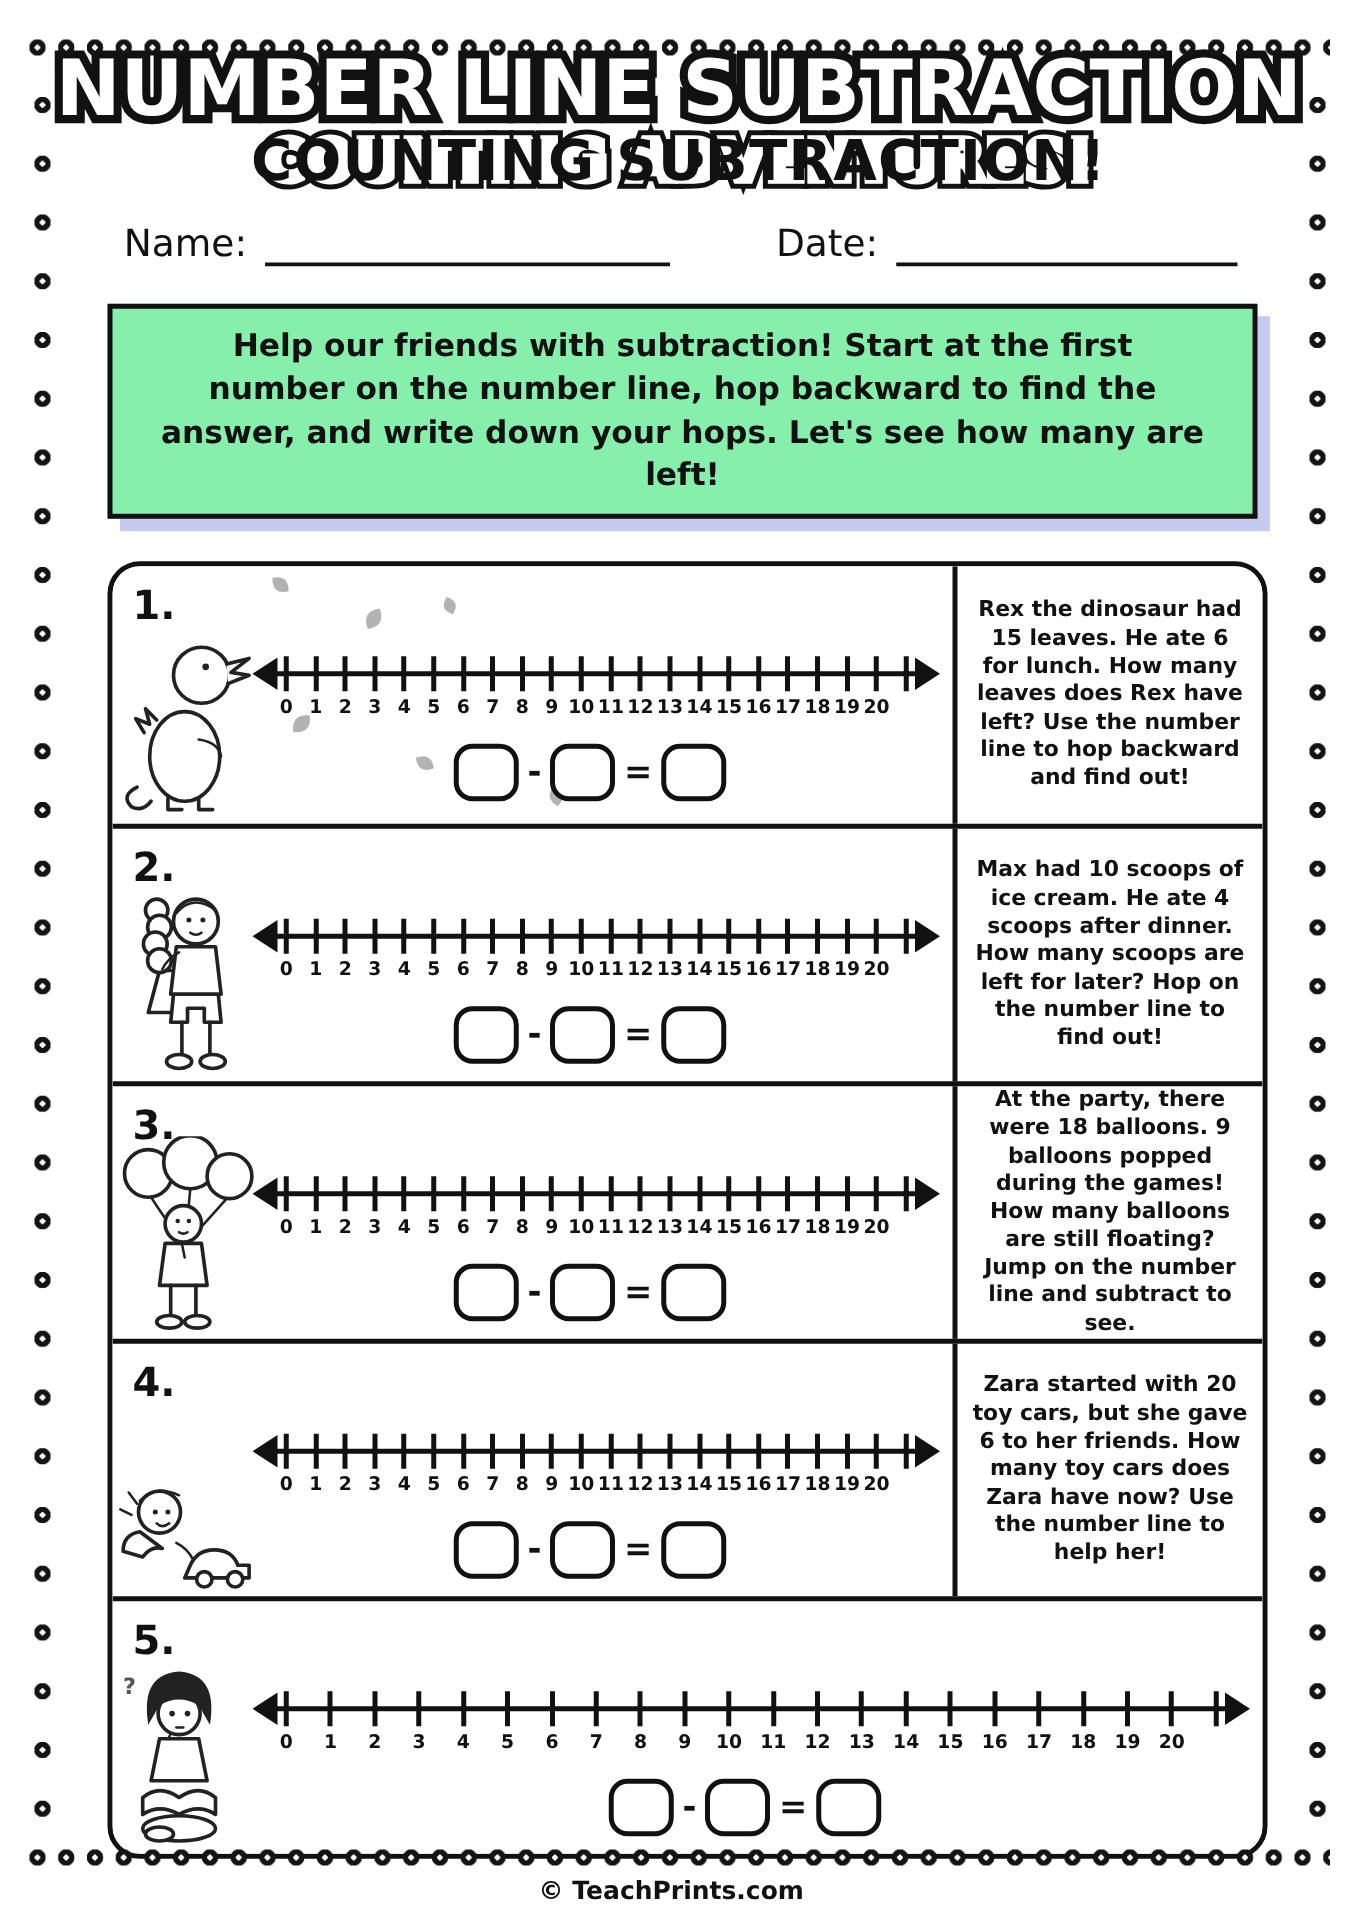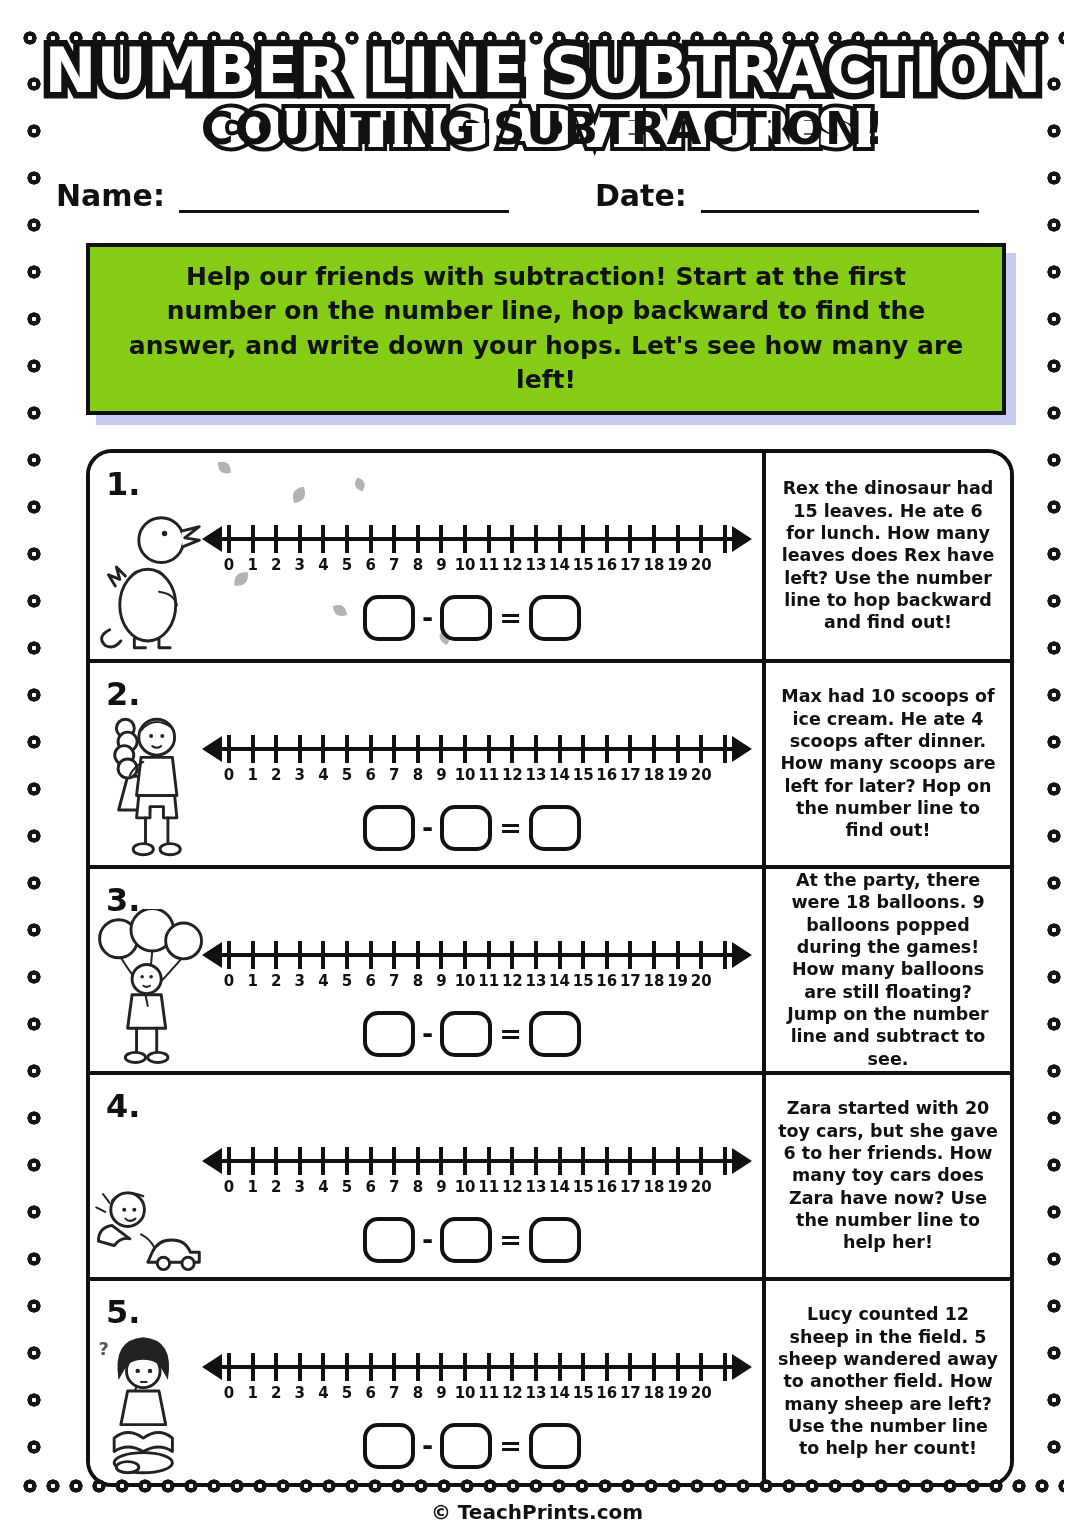--- a/index.html
+++ b/index.html
@@ -51,32 +51,32 @@
     -webkit-text-stroke:14px #111; color:#111;
   }
   .sub-title::after {
     content:attr(data-text); position:absolute; left:0; right:0; top:0; z-index:-1;
     -webkit-text-stroke:6px #fff; color:#fff;
   }
 
   
   .name-date {
     display:flex; align-items:flex-end;
-    margin:24px 96px 0 56px; font-size:30px; font-weight:bold;
+    margin:24px 96px 0 99px; font-size:30px; font-weight:normal;
   }
   .nd-label { white-space:nowrap; }
   .nd-line { border-bottom:3px solid #111; height:34px; }
   .nd-line.name { width:330px; margin-left:14px; }
   .nd-line.date { width:278px; margin-left:14px; }
   .nd-gap { width:86px; }
 
   
   .instructions {
     margin:30px 80px 0 86px;
-    border:4px solid #111; background:#84cc16;
+    border:4px solid #111; background:#86efac;
     box-shadow:10px 10px 0 #c7caef;
     padding:13px 38px;
     font-size:25px; font-weight:bold; text-align:center; line-height:1.38;
   }
 
   
   .problems {
     margin:34px 72px 0 86px;
     border:4px solid #111; border-radius:26px;
     overflow:hidden; background:#fff;
@@ -777,18 +777,17 @@
         <span class="nl-arrow nl-right"></span>
       </div>
       <div class="equation">
         <span class="ans-box"></span>
         <span class="op">-</span>
         <span class="ans-box"></span>
         <span class="op">=</span>
         <span class="ans-box"></span>
       </div>
     </div>
-    <div class="cell-right">Lucy counted 12 sheep in the field. 5 sheep wandered away to another field. How many sheep are left? Use the number line to help her count!</div>
   </div>
 
 </div>
 
 <div class="footer">© TeachPrints.com</div>
 
 </body></html>

